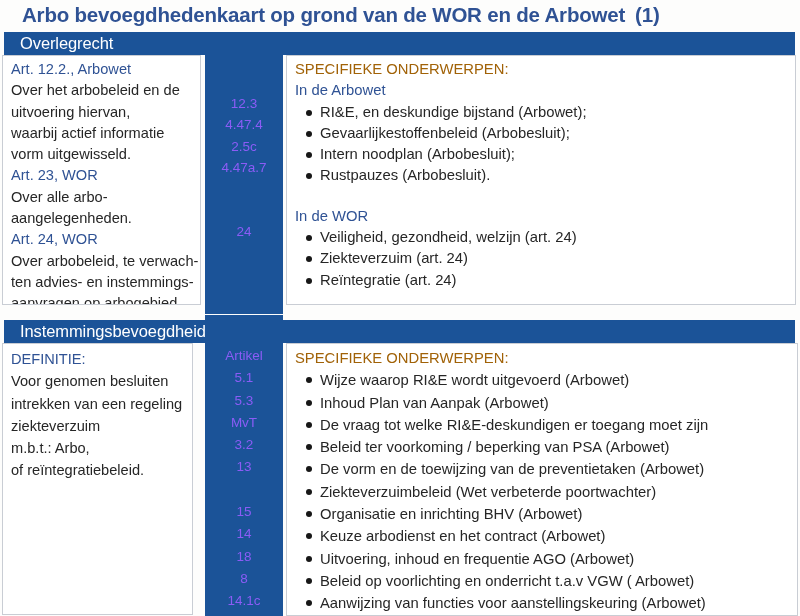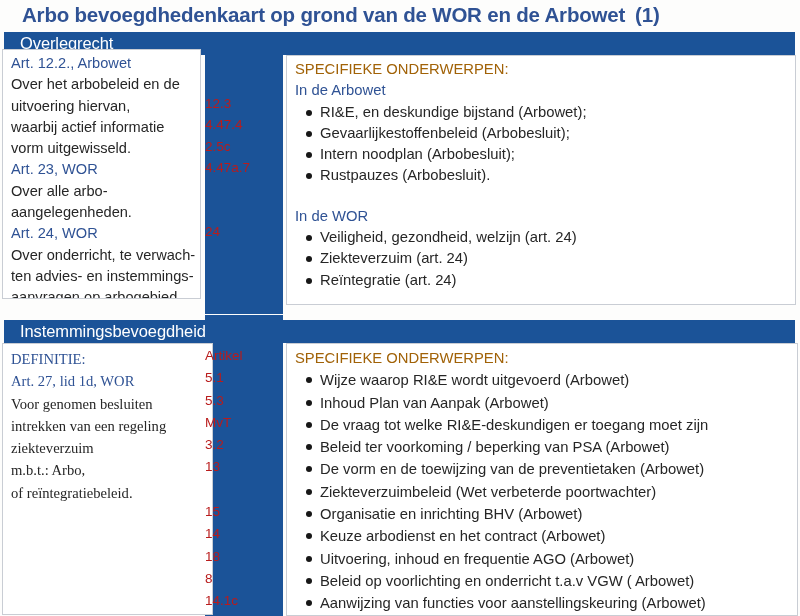--- a/index.html
+++ b/index.html
@@ -69,23 +69,23 @@
   .section-bar.s2 { top: 320px; }
 
   
   .panel {
     position: absolute;
     background: #ffffff;
     border: 1px solid #c9cdd4;
     box-sizing: border-box;
     overflow: hidden;
   }
-  .panel.left-top   { left: 2px;  top: 49px;  width: 199px; height: 250px; }
+  .panel.left-top   { left: 2px;  top: 55px;  width: 199px; height: 250px; }
   .panel.right-top  { left: 286px;top: 55px;  width: 510px; height: 250px; }
-  .panel.left-bot   { left: 2px;  top: 343px; width: 211px; height: 272px; font-family: Liberation Serif, serif; }
+  .panel.left-bot   { left: 2px;  top: 343px; width: 191px; height: 272px; }
   .panel.right-bot  { left: 286px;top: 343px; width: 512px; height: 273px; }
 
   
   .left-body {
     padding: 3px 4px 0 8px;
     font-size: 14.6px;
     line-height: 21.3px;
     color: #262626;
   }
   .left-body .art-ref {
@@ -99,22 +99,22 @@
     padding-top: 4px;
     line-height: 22.3px;
   }
   .left-body .def-label { color: #2f5294; }
 
   
   .artnum-col {
     position: absolute;
     left: 205px;
     width: 78px;
-    text-align: left;
-    color: #b91c1c;
+    text-align: center;
+    color: #8b5cf6;
     font-size: 13.5px;
   }
   .artnum-col.top { top: 93px; }
   .artnum-col.bottom { top: 345px; }
   .artnum-col .artnum {
     display: block;
     line-height: 21.3px;
     white-space: nowrap;
   }
   .artnum-col .artnum.head {
@@ -184,21 +184,21 @@
   <div class="left-body">
     <div class="line art-ref">Art. 12.2., Arbowet</div>
     <div class="line">Over het arbobeleid en de</div>
     <div class="line">uitvoering hiervan,</div>
     <div class="line">waarbij actief informatie</div>
     <div class="line">vorm uitgewisseld.</div>
     <div class="line art-ref">Art. 23, WOR</div>
     <div class="line">Over alle arbo-</div>
     <div class="line">aangelegenheden.</div>
     <div class="line art-ref">Art. 24, WOR</div>
-    <div class="line">Over onderricht, te verwach-</div>
+    <div class="line">Over arbobeleid, te verwach-</div>
     <div class="line">ten advies- en instemmings-</div>
     <div class="line">aanvragen op arbogebied</div>
 
   </div>
 </div>
 
 <div class="artnum-col top">
   <span class="artnum">12.3</span>
   <span class="artnum">4.47.4</span>
   <span class="artnum">2.5c</span>
@@ -228,21 +228,20 @@
   </div>
 </div>
 
 <div class="section-bar s2">
   <span class="section-bar-label">Instemmingsbevoegdheid</span>
 </div>
 
 <div class="panel left-bot">
   <div class="left-body bot">
     <div class="line def-label">DEFINITIE:</div>
-    <div class="line art-ref">Art. 27, lid 1d, WOR</div>
     <div class="line">Voor genomen besluiten</div>
     <div class="line">intrekken van een regeling</div>
     <div class="line">ziekteverzuim</div>
     <div class="line">m.b.t.: Arbo,</div>
     <div class="line">of reïntegratiebeleid.</div>
   </div>
 </div>
 
 <div class="artnum-col bottom">
   <span class="artnum head">Artikel</span>

